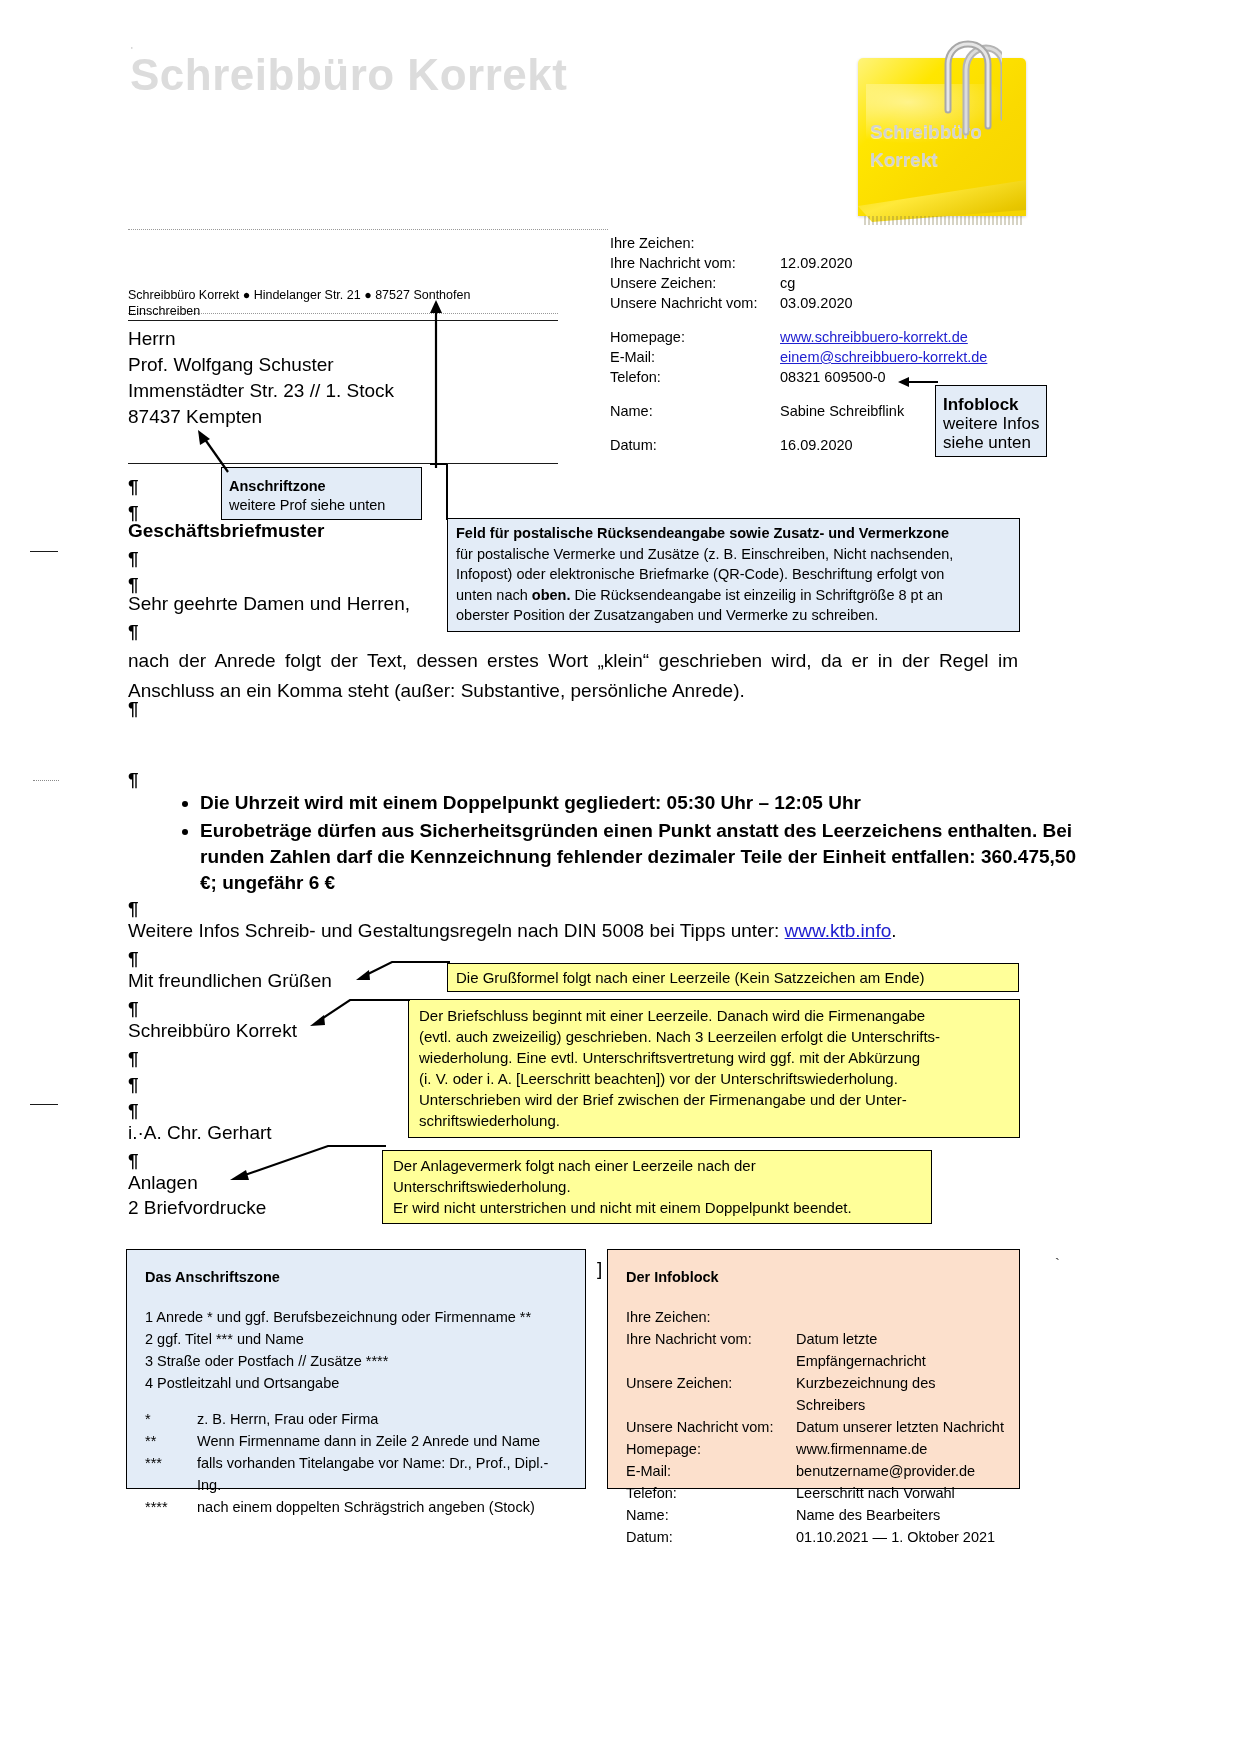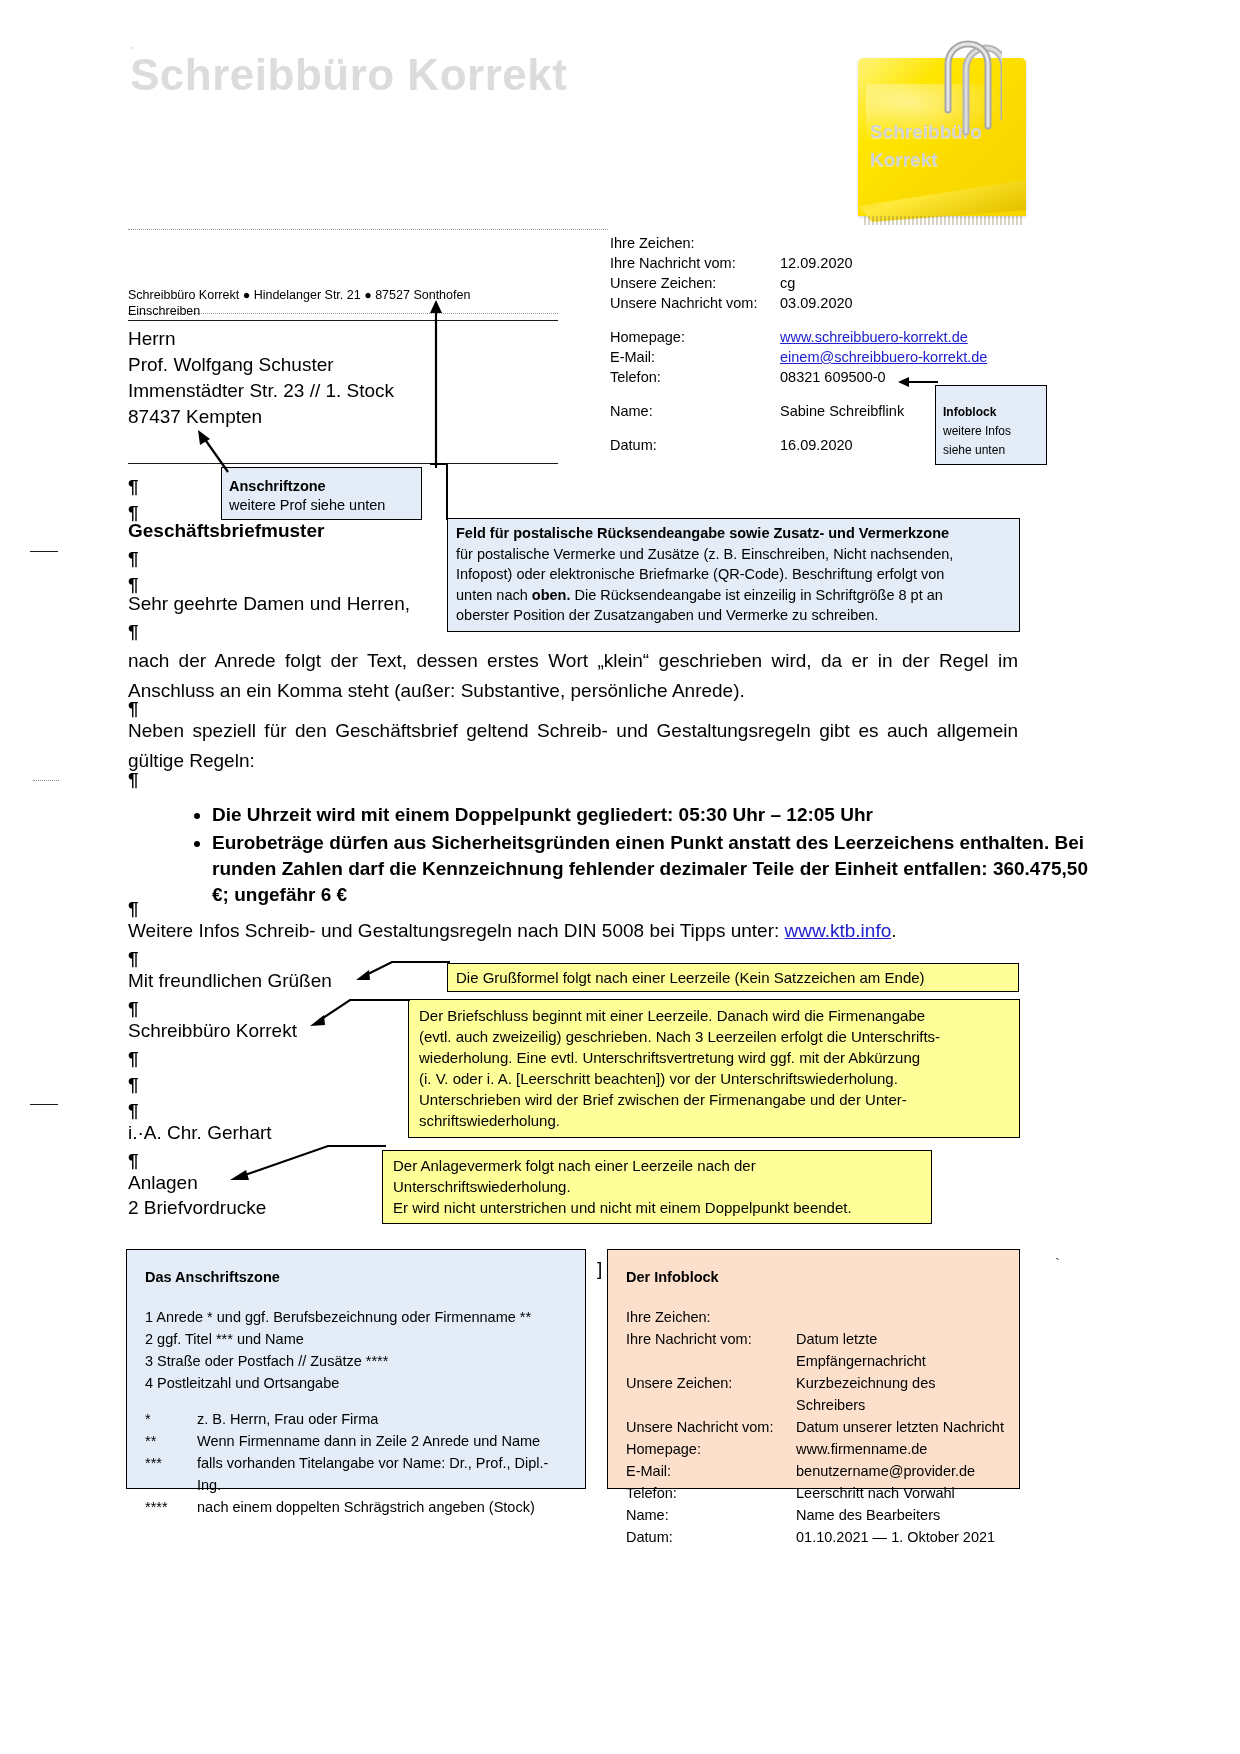--- a/index.html
+++ b/index.html
@@ -219,21 +219,21 @@
     line-height: 30px;
     text-align: justify;
   }
   .bold { font-weight: bold; }
 
   ul.rules {
     position: absolute;
     left: 150px;
     top: 790px;
     width: 880px;
-    margin: 12px;
+    margin: 0;
     padding-left: 50px;
     font-size: 19px;
     font-weight: bold;
     line-height: 26px;
   }
   ul.rules li { margin-bottom: 0px; }
   ul.rules li + li { margin-top: 2px; }
 
   
   .callout {
@@ -259,22 +259,22 @@
     top: 467px;
     width: 201px;
     padding: 9px 6px 4px 7px;
     font-size: 14.5px;
     line-height: 19px;
   }
   .cb-infoblock {
     left: 935px;
     top: 385px;
     width: 112px;
-    padding: 17px 6px 4px 7px;
-    font-size: 12px;
+    padding: 9px 6px 4px 7px;
+    font-size: 17px;
     line-height: 19px;
   }
   .cb-feld {
     left: 447px;
     top: 518px;
     width: 573px;
     padding: 4px 7px 5px 8px;
     font-size: 14.5px;
     line-height: 20.5px;
   }
@@ -466,21 +466,20 @@
   <div class="pilcrow" style="top:474px;">¶</div>
   <div class="pilcrow" style="top:500px;">¶</div>
   <div class="body-line bold" style="top:518px;">Geschäftsbriefmuster</div>
   <div class="pilcrow" style="top:546px;">¶</div>
   <div class="pilcrow" style="top:572px;">¶</div>
   <div class="body-line" style="top:591px;">Sehr geehrte Damen und Herren,</div>
   <div class="pilcrow" style="top:619px;">¶</div>
 
   <div class="body-para" style="top:646px;">nach der Anrede folgt der Text, dessen erstes Wort „klein“ geschrieben wird, da er in der Regel im Anschluss an ein Komma steht (außer: Substantive, persönliche Anrede).</div>
   <div class="pilcrow" style="top:696px;">¶</div>
-  <div class="body-para" style="top:716px;">Neben speziell für den Geschäftsbrief geltend Schreib- und Gestaltungsregeln gibt es auch allgemein gültige Regeln:</div>
   <div class="pilcrow" style="top:767px;">¶</div>
 
   <ul class="rules">
     <li>Die Uhrzeit wird mit einem Doppelpunkt gegliedert: 05:30 Uhr – 12:05 Uhr</li>
     <li>Eurobeträge dürfen aus Sicherheitsgründen einen Punkt anstatt des Leerzeichens enthalten. Bei runden Zahlen darf die Kennzeichnung fehlender dezimaler Teile der Einheit entfallen: 360.475,50 €; ungefähr 6 €</li>
   </ul>
 
   <div class="pilcrow" style="top:896px;">¶</div>
   <div class="body-line" style="top:918px;"><span>Weitere Infos Schreib- und Gestaltungsregeln nach DIN 5008 bei Tipps unter: </span><span class="link">www.ktb.info</span><span>.</span></div>
   <div class="pilcrow" style="top:946px;">¶</div>

